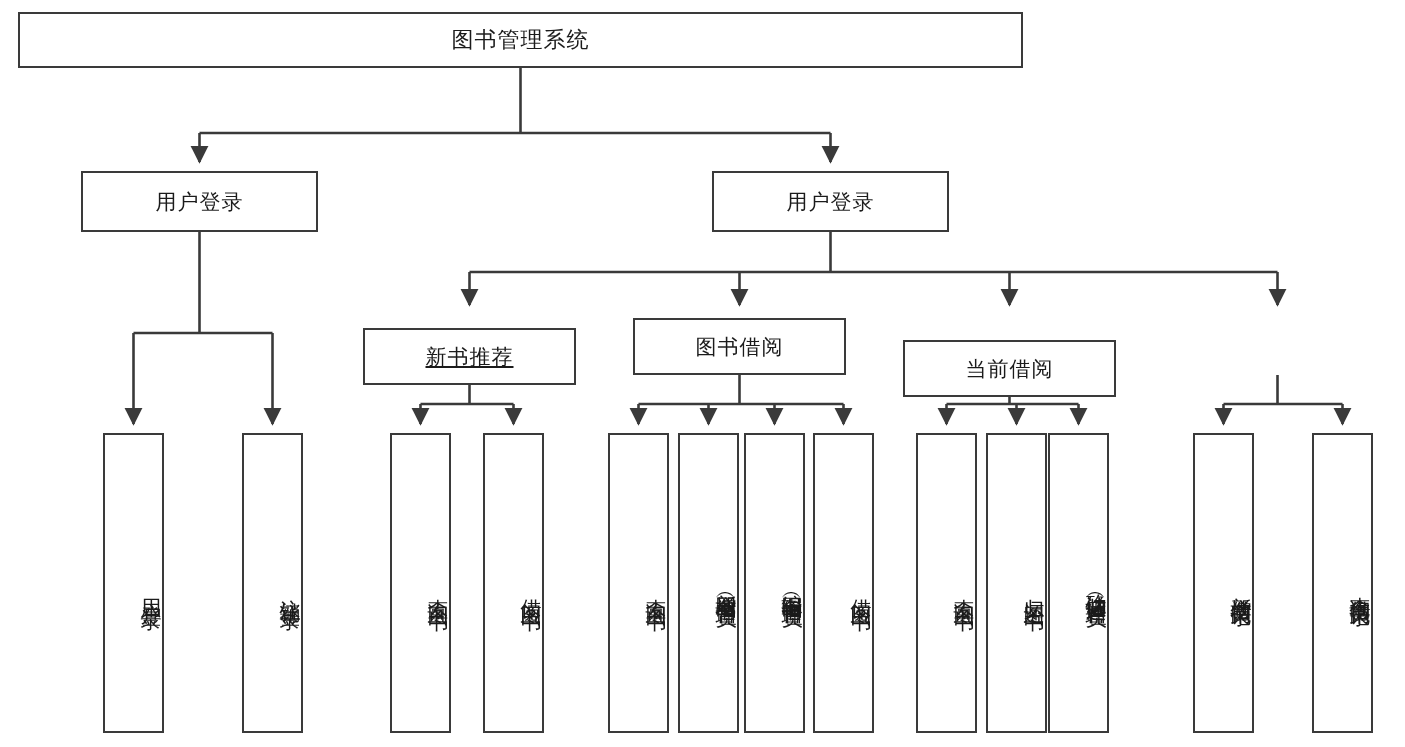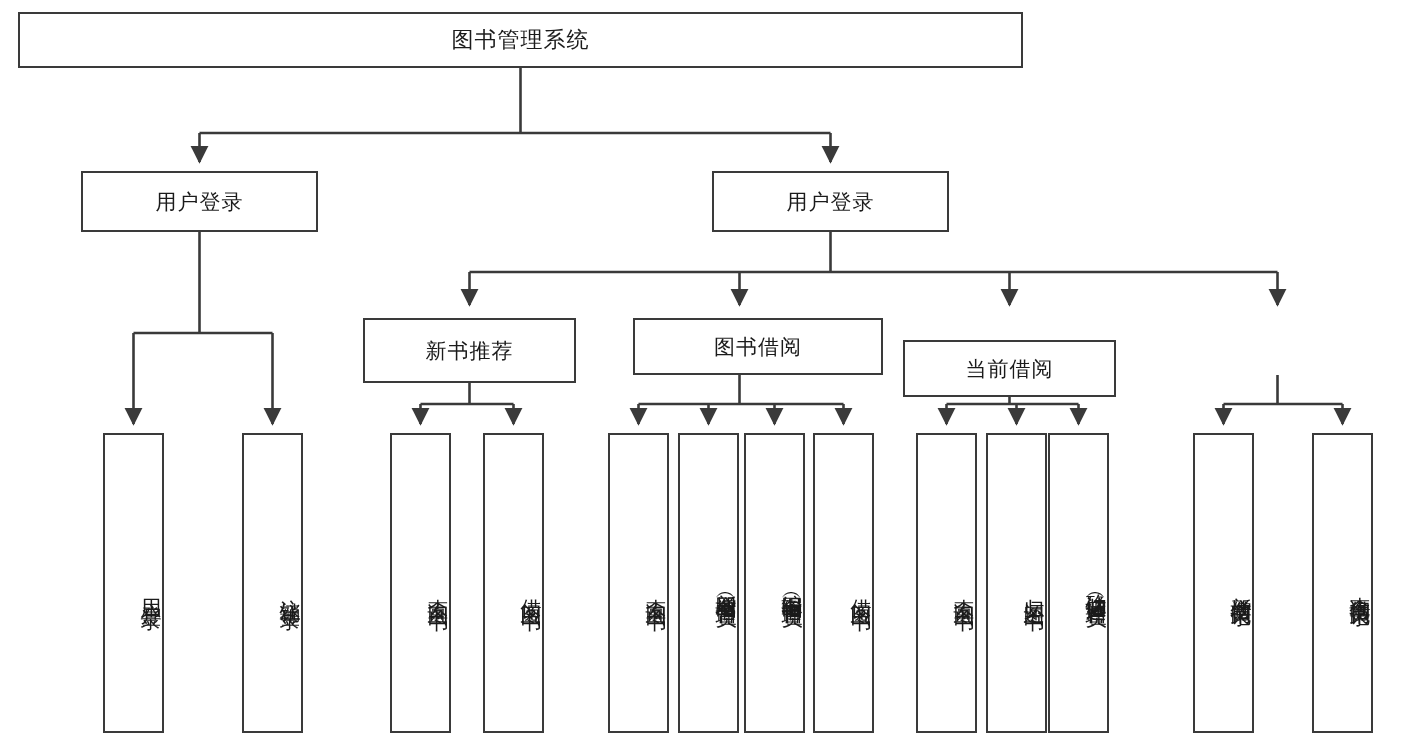--- a/index.html
+++ b/index.html
@@ -129,24 +129,24 @@
     <span>图书管理系统</span>
   </div>
 
   <div class="node node-h" style="left:81px; top:171px; width:237px; height:61px;">
     <span>用户登录</span>
   </div>
   <div class="node node-h" style="left:712px; top:171px; width:237px; height:61px;">
     <span>用户登录</span>
   </div>
 
-  <div class="node node-h" style="left:363px; top:318px; width:213px; height:65px;">
+  <div class="node node-h" style="left:363px; top:328px; width:213px; height:57px;text-decoration:underline;">
     <span>新书推荐</span>
   </div>
-  <div class="node node-h" style="left:633px; top:318px; width:250px; height:57px;">
+  <div class="node node-h" style="left:633px; top:318px; width:213px; height:57px;">
     <span>图书借阅</span>
   </div>
   <div class="node node-h" style="left:903px; top:318px; width:213px; height:57px;margin-top:22px;">
     <span>当前借阅</span>
   </div>
 
   <div class="node node-v" style="left:103px; top:433px; width:61px; height:300px;">
     <span>用户登录</span>
   </div>
   <div class="node node-v" style="left:242px; top:433px; width:61px; height:300px;">

